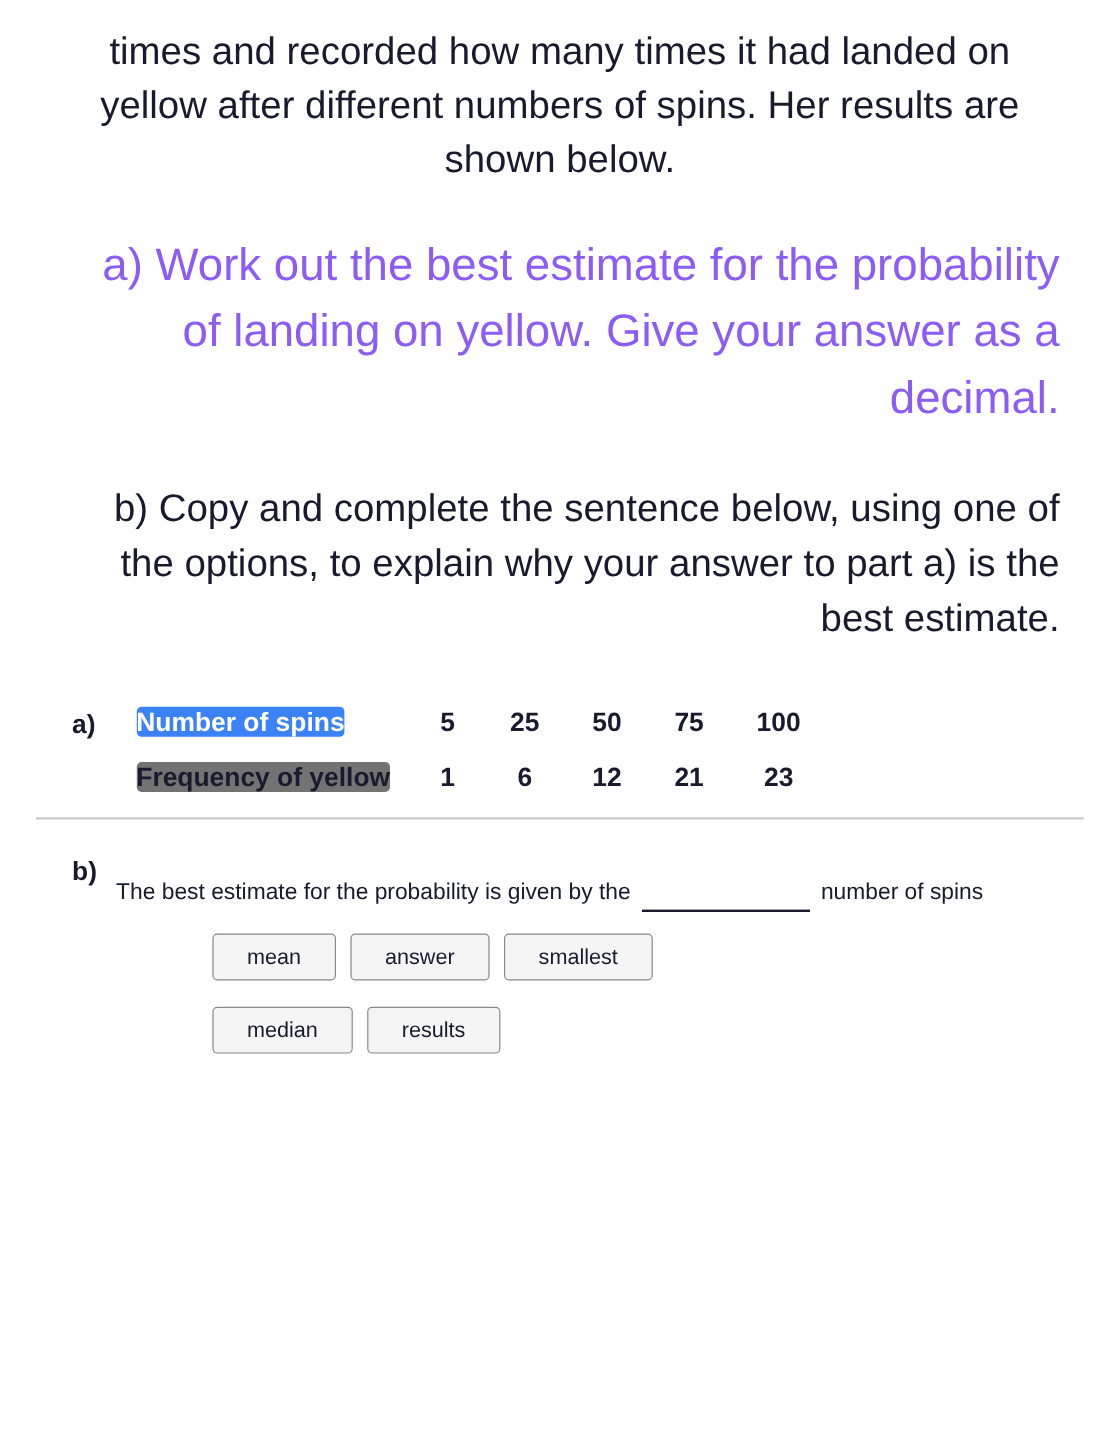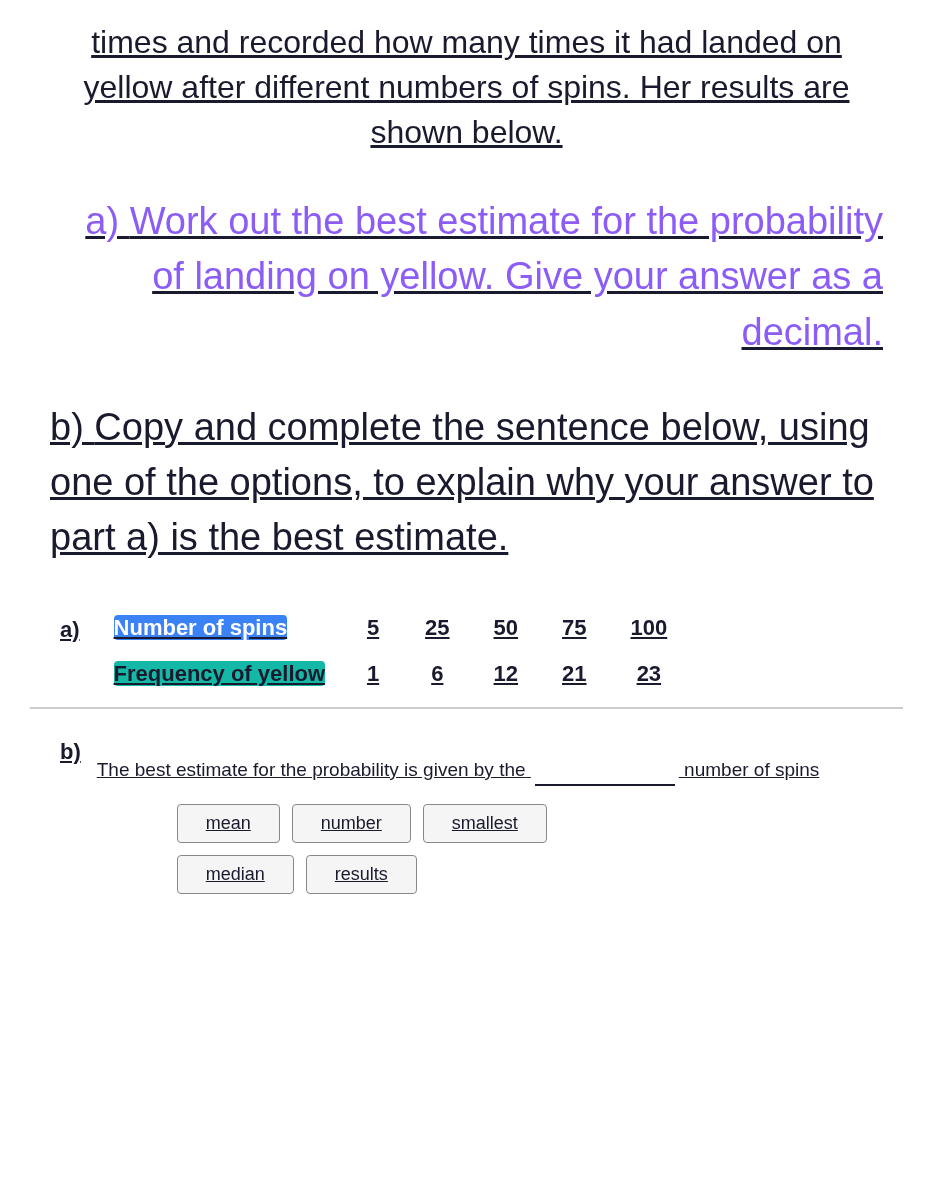--- a/index.html
+++ b/index.html
@@ -13,42 +13,41 @@
       min-height: 1195px;
       background: #ffffff;
       font-family: Arial, sans-serif;
       color: #1a1a2e;
       overflow-x: hidden;
     }
 
     .page-container {
       width: 933px;
       padding: 0 30px;
-      text-decoration: underline;
     }
 
     .intro-text {
       text-align: center;
       font-size: 32px;
       line-height: 1.4;
       color: #1a1a2e;
       padding: 20px 20px 30px 20px;
     }
 
     .question-a {
       text-align: right;
       font-size: 38px;
       line-height: 1.45;
       color: #8b5cf6;
       padding: 10px 20px 30px 20px;
     }
 
     .question-b {
-      text-align: left;
-      font-size: 38px;
+      text-align: right;
+      font-size: 32px;
       line-height: 1.45;
       color: #1a1a2e;
       padding: 10px 20px 40px 20px;
     }
 
     .table-wrapper {
       display: flex;
       align-items: flex-start;
       padding-left: 30px;
     }
@@ -81,21 +80,21 @@
     }
 
     .row-header-spins {
       background-color: #3b82f6;
       color: #ffffff !important;
       border-radius: 4px;
       white-space: nowrap;
     }
 
     .row-header-yellow {
-      background-color: #14b8a6;
+      background-color: #737373;
       color: #1a1a2e !important;
       border-radius: 4px;
       white-space: nowrap;
       margin-top: 24px;
     }
 
     .divider-line {
       border: none;
       border-top: 2px solid #cccccc;
       margin: 10px 0;
@@ -135,21 +134,21 @@
     .underline-blank {
       display: inline-block;
       border-bottom: 2px solid #1a1a2e;
       min-width: 140px;
       margin: 0 4px;
     }
 
     .options-container {
       display: flex;
       flex-direction: column;
-      gap: 12px;
+      gap: 22px;
       align-items: flex-start;
       margin-left: 80px;
     }
 
     .options-row {
       display: flex;
       gap: 12px;
     }
 
     .option-btn {
@@ -216,21 +215,21 @@
       <div class="part-b-content">
         <div class="part-b-sentence">
           <span>The best estimate for the probability is given by the</span>
           <span class="underline-blank">&nbsp;</span>
           <span>number of spins</span>
         </div>
 
         <div class="options-container">
           <div class="options-row">
             <button class="option-btn">mean</button>
-            <button class="option-btn">number</button>
+            <button class="option-btn">answer</button>
             <button class="option-btn">smallest</button>
           </div>
           <div class="options-row">
             <button class="option-btn">median</button>
             <button class="option-btn">results</button>
           </div>
         </div>
 
       </div>
     </div>

